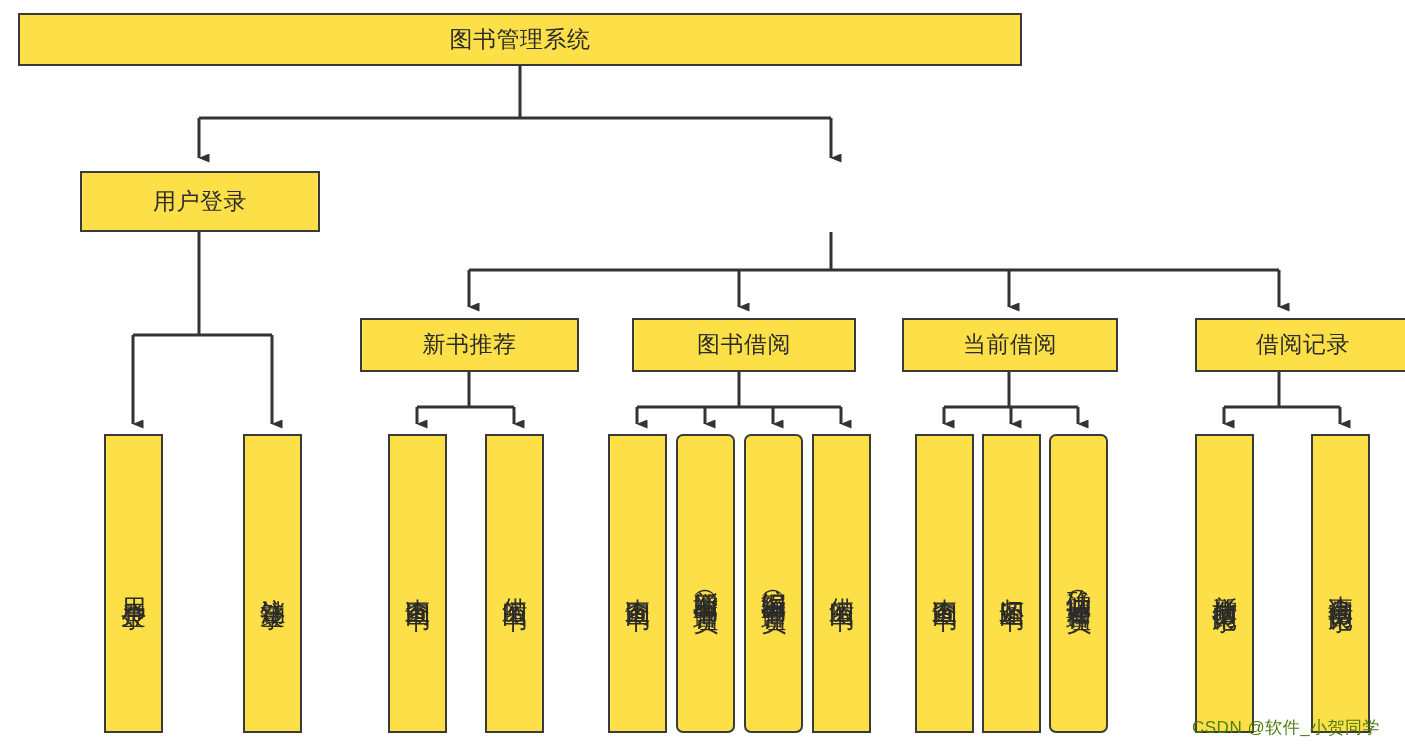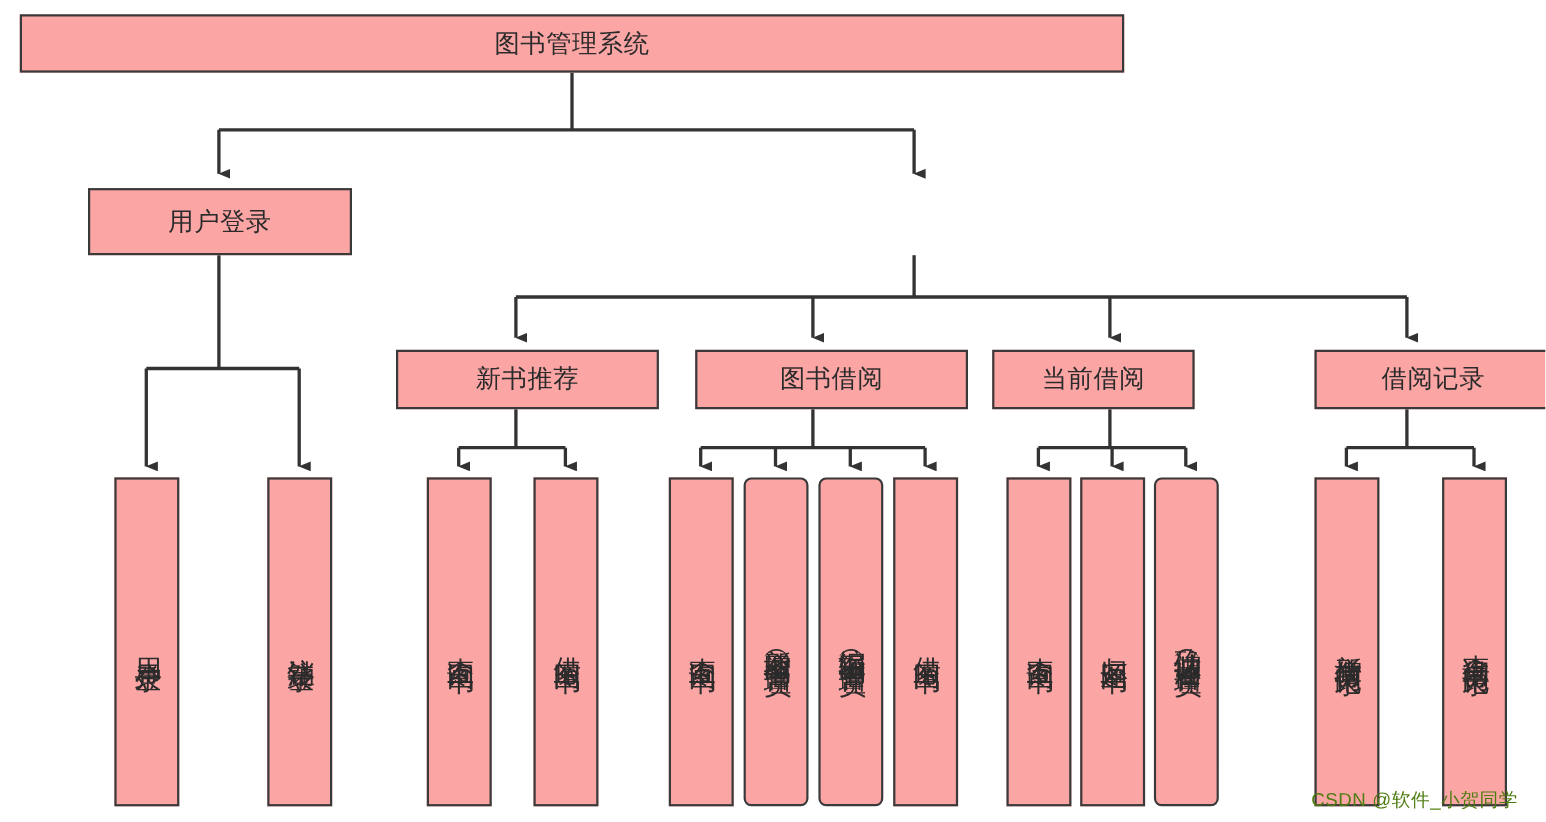--- a/index.html
+++ b/index.html
@@ -19,21 +19,21 @@
   }
   #diagram-svg {
     position: absolute;
     left: 0;
     top: 0;
   }
   .node-box {
     position: absolute;
     box-sizing: border-box;
     border: 2.5px solid #3a3a3a;
-    background: #fca5a5;
+    background: #fde047;
     display: flex;
     align-items: center;
     justify-content: center;
     overflow: hidden;
   }
   .node-box.rounded {
     border-radius: 7px;
   }
   .node-label {
     color: #2b2b2b;
@@ -116,27 +116,27 @@
   </svg>
 
   <div class="node-box" style="left:18px; top:13px; width:1004px; height:53px;">
     <span class="node-label horiz">图书管理系统</span>
   </div>
 
   <div class="node-box" style="left:80px; top:171px; width:240px; height:61px;">
     <span class="node-label horiz">用户登录</span>
   </div>
 
-  <div class="node-box" style="left:360px; top:318px; width:239px; height:54px;">
+  <div class="node-box" style="left:360px; top:318px; width:219px; height:54px;">
     <span class="node-label horiz">新书推荐</span>
   </div>
-  <div class="node-box" style="left:632px; top:318px; width:248px; height:54px;">
+  <div class="node-box" style="left:632px; top:318px; width:224px; height:54px;">
     <span class="node-label horiz">图书借阅</span>
   </div>
-  <div class="node-box" style="left:902px; top:318px; width:184px; height:54px;">
+  <div class="node-box" style="left:902px; top:318px; width:216px; height:54px;">
     <span class="node-label horiz">当前借阅</span>
   </div>
   <div class="node-box" style="left:1172px; top:318px; width:216px; height:54px;margin-left:23px;">
     <span class="node-label horiz">借阅记录</span>
   </div>
 
   <div class="node-box" style="left:104px; top:434px; width:59px; height:299px;">
     <span class="node-label vert">用户登录</span>
   </div>
   <div class="node-box" style="left:243px; top:434px; width:59px; height:299px;">

